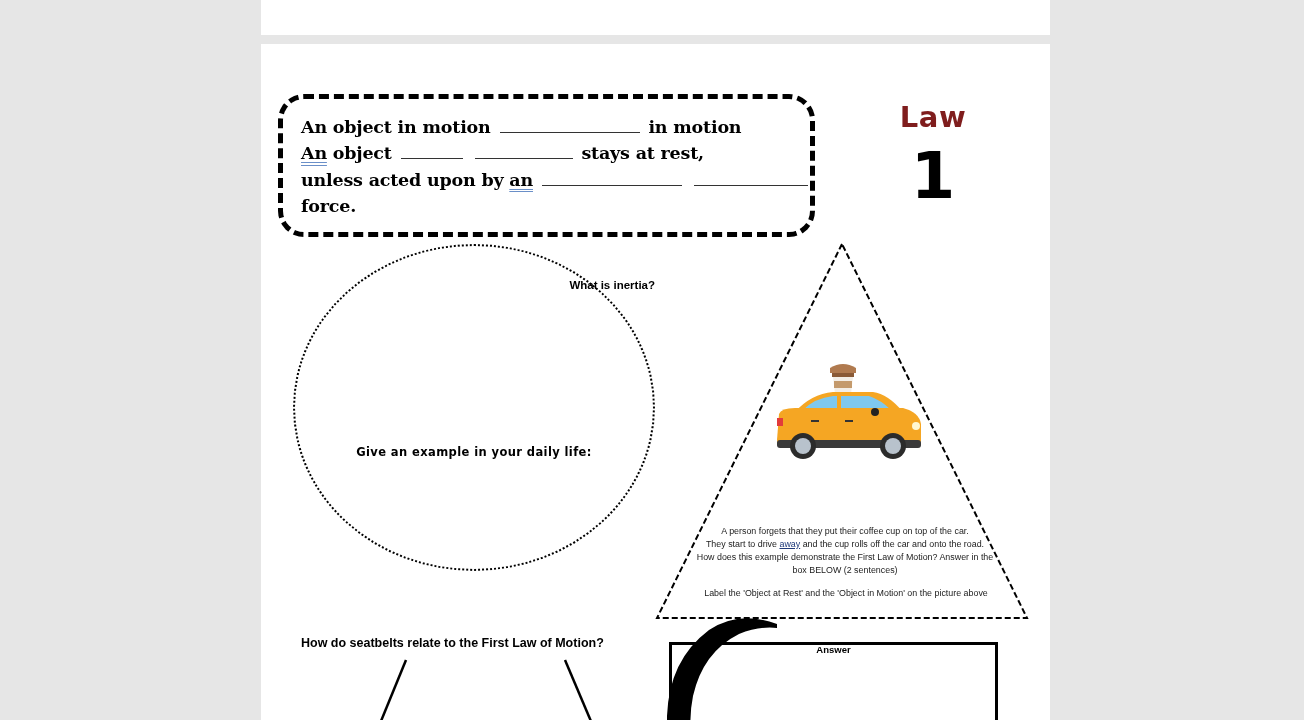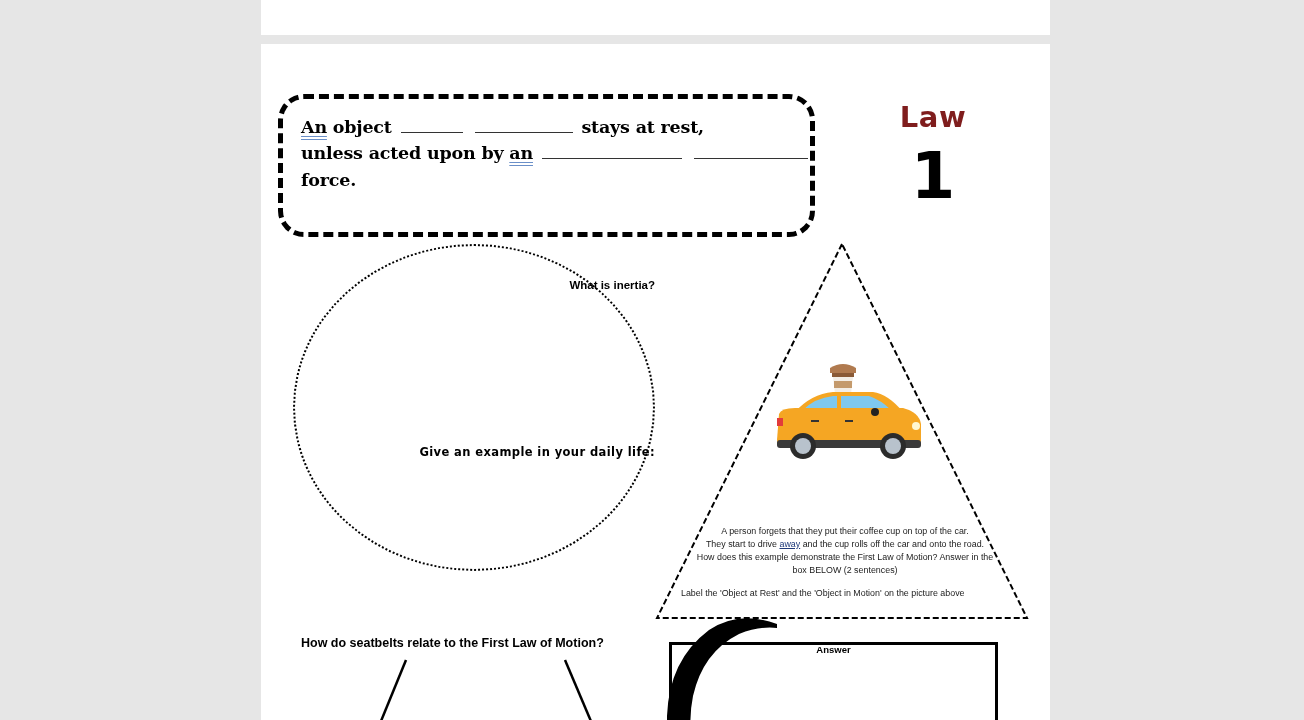--- a/index.html
+++ b/index.html
@@ -21,30 +21,30 @@
     .law-title { position: absolute; left: 620px; top: 56px; width: 104px; text-align: center;
       font-family: "DejaVu Sans", sans-serif; font-weight: bold; font-size: 29px; color: #7f1d1d; letter-spacing: 0.5px; }
     .law-num { position: absolute; left: 620px; top: 92px; width: 104px; text-align: center;
       font-family: "DejaVu Sans", sans-serif; font-weight: bold; font-size: 64px; color: #000; line-height: 80px; }
 
     
     .circle { position: absolute; left: 32px; top: 200px; width: 362px; height: 327px;
       border: 2.5px dotted #000; border-radius: 50%; }
     .circle-q1 { position: absolute; left: 32px; top: 235px; width: 362px; text-align: right;
       font-weight: bold; font-size: 11.5px; color: #000; font-family: "Liberation Sans", sans-serif; }
-    .circle-q2 { position: absolute; left: 32px; top: 401px; width: 362px; text-align: right;
+    .circle-q2 { position: absolute; left: 32px; top: 401px; width: 362px; text-align: center;
       font-weight: bold; font-size: 11.5px; color: #000; letter-spacing: 0.4px; font-family: "DejaVu Sans", sans-serif; }
 
     
     .triangle { position: absolute; left: 392px; top: 198px; width: 380px; height: 382px; }
     .car-wrap { position: absolute; left: 512px; top: 316px; width: 150px; height: 102px; }
     .scenario { position: absolute; left: 430px; top: 481px; width: 308px; text-align: center;
       font-family: "Liberation Sans", sans-serif; font-size: 8.9px; line-height: 12.9px; color: #222; }
     .scenario .u { text-decoration: underline; color: #1f3a7a; }
-    .label-instr { position: absolute; left: 420px; top: 544px; width: 330px; text-align: left;
+    .label-instr { position: absolute; left: 420px; top: 544px; width: 330px; text-align: center;
       font-family: "Liberation Sans", sans-serif; font-size: 8.9px; color: #222; white-space: nowrap; }
 
     
     .seat-q { position: absolute; left: 40px; top: 592px; width: 346px; text-align: left;
       font-family: "Liberation Sans", sans-serif; font-weight: bold; font-size: 12.5px; color: #000; white-space: nowrap; }
     .seat-lines { position: absolute; left: 100px; top: 612px; width: 260px; height: 70px; }
 
     
     .answer-box { position: absolute; left: 408px; top: 598px; width: 329px; height: 110px;
       border: 3px solid #000; border-bottom: none; }
@@ -54,20 +54,25 @@
   </style>
 </head>
 <body>
 
 <div class="page-prev"></div>
 
 <div class="page">
 
   <div class="law-box"></div>
   <div class="law-text">
+    <div class="line">
+      <span>An object in motion</span>
+      <span class="blank" style="width:140px"></span>
+      <span>in motion</span>
+    </div>
     <div class="line">
       <span class="spell">An</span><span> object</span>
       <span class="blank" style="width:62px"></span>
       <span class="blank" style="width:98px"></span>
       <span>stays at rest,</span>
     </div>
     <div class="line">
       <span>unless acted upon by </span><span class="spell">an</span>
       <span class="blank" style="width:140px"></span>
       <span class="blank" style="width:114px"></span>

